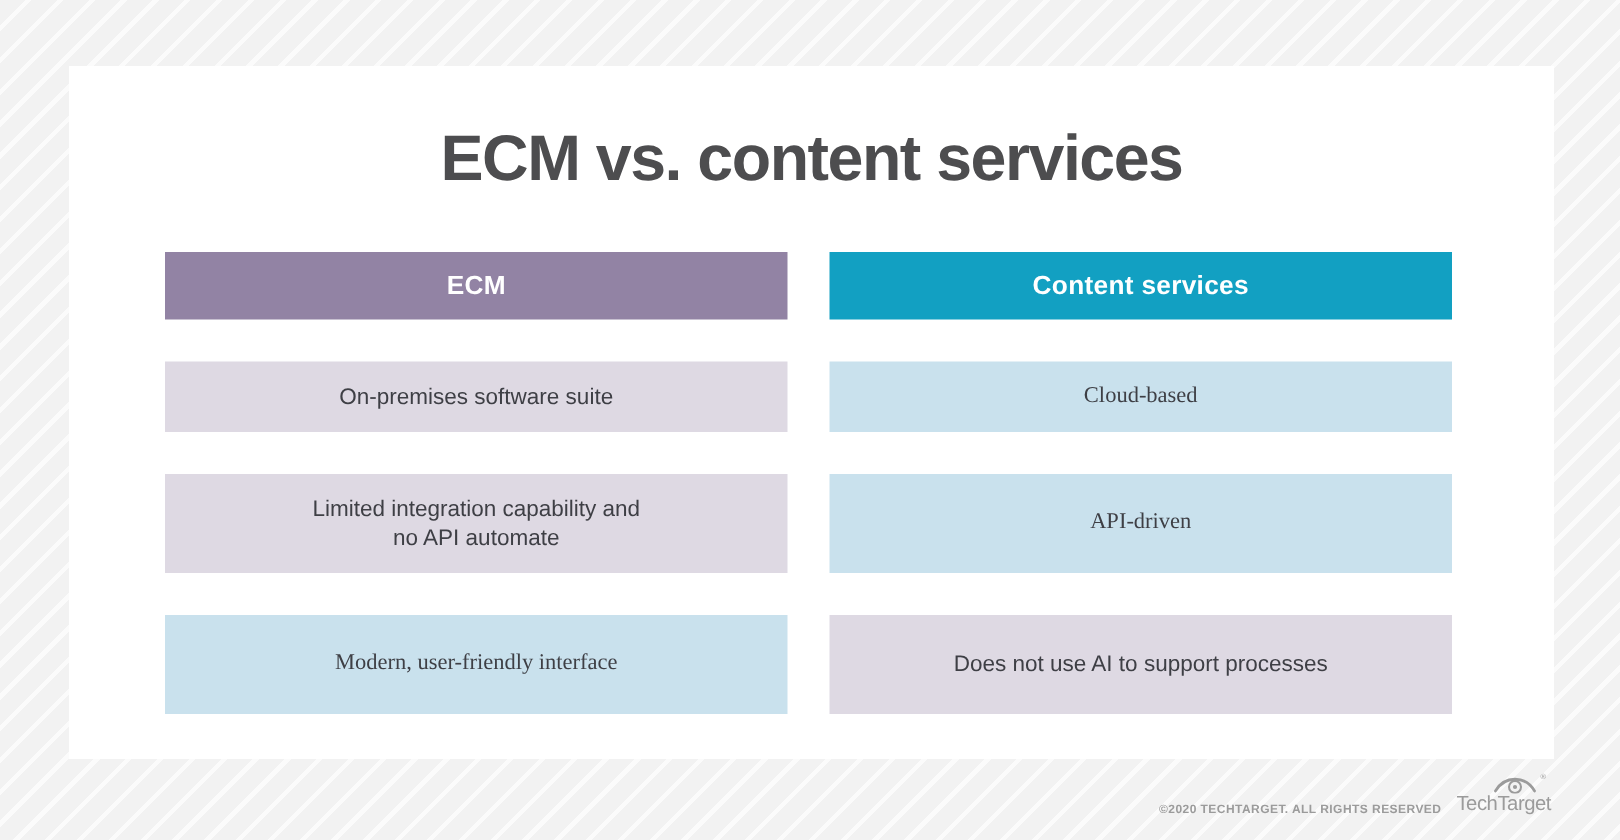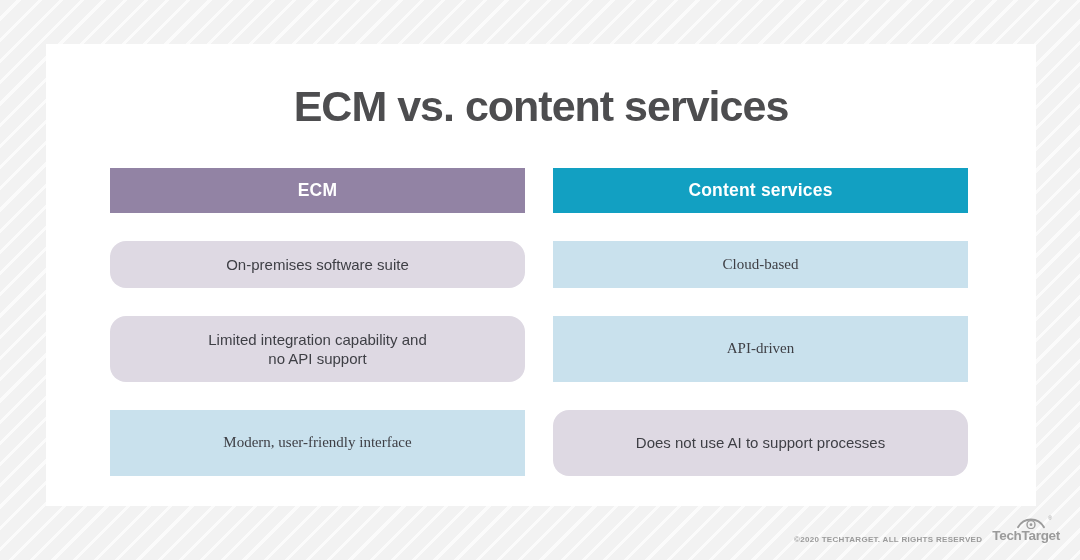--- a/index.html
+++ b/index.html
@@ -72,26 +72,26 @@
 
   .th {
     font-size: 17.5px;
     font-weight: bold;
     color: var(--header-text, #ffffff);
     letter-spacing: 0.2px;
   }
 
   .th.ecm      { background: var(--ecm-header, #9283a4); }
   .th.cs       { background: var(--cs-header, #12a0c2); }
-  .cell.ecm-td { background: var(--ecm-cell, #ded9e3); border-radius: 16px; }
+  .cell.ecm-td { background: var(--ecm-cell, #ded9e3); }
   .cell.cs-td  { background: var(--cs-cell, #c9e1ed); font-family: Liberation Serif, serif; }
 
   .footer {
     position: absolute;
-    right: 20px;
+    right: 46px;
     top: 516px;
     display: flex;
     align-items: flex-end;
     gap: 10px;
   }
 
   .copyright {
     font-size: 8px;
     font-weight: bold;
     letter-spacing: 0.3px;
@@ -115,21 +115,21 @@
   .logo .reg {
     position: absolute;
     top: -1px;
     left: 56px;
     font-size: 5px;
     color: var(--footer-text, #9b9b9b);
   }
 
   .wordmark {
     font-size: 13.5px;
-    font-weight: bold;
+    font-weight: normal;
     letter-spacing: -0.3px;
     color: var(--footer-text, #9b9b9b);
     line-height: 1;
     white-space: nowrap;
   }
 </style>
 </head>
 <body>
 
 <div class="canvas">
@@ -140,21 +140,21 @@
 
     <div class="table">
 
       <div class="cell th ecm">ECM</div>
       <div class="cell th cs">Content services</div>
 
       <div class="cell ecm-td">On-premises software suite</div>
       <div class="cell cs-td">Cloud-based</div>
 
       <div class="cell ecm-td">Limited integration capability and
-no API support</div>
+no API automate</div>
       <div class="cell cs-td">API-driven</div>
 
       <div class="cell cs-td">Modern, user-friendly interface</div>
 
       <div class="cell ecm-td">Does not use AI to support processes</div>
 
     </div>
   </div>
 
   <div class="footer">

